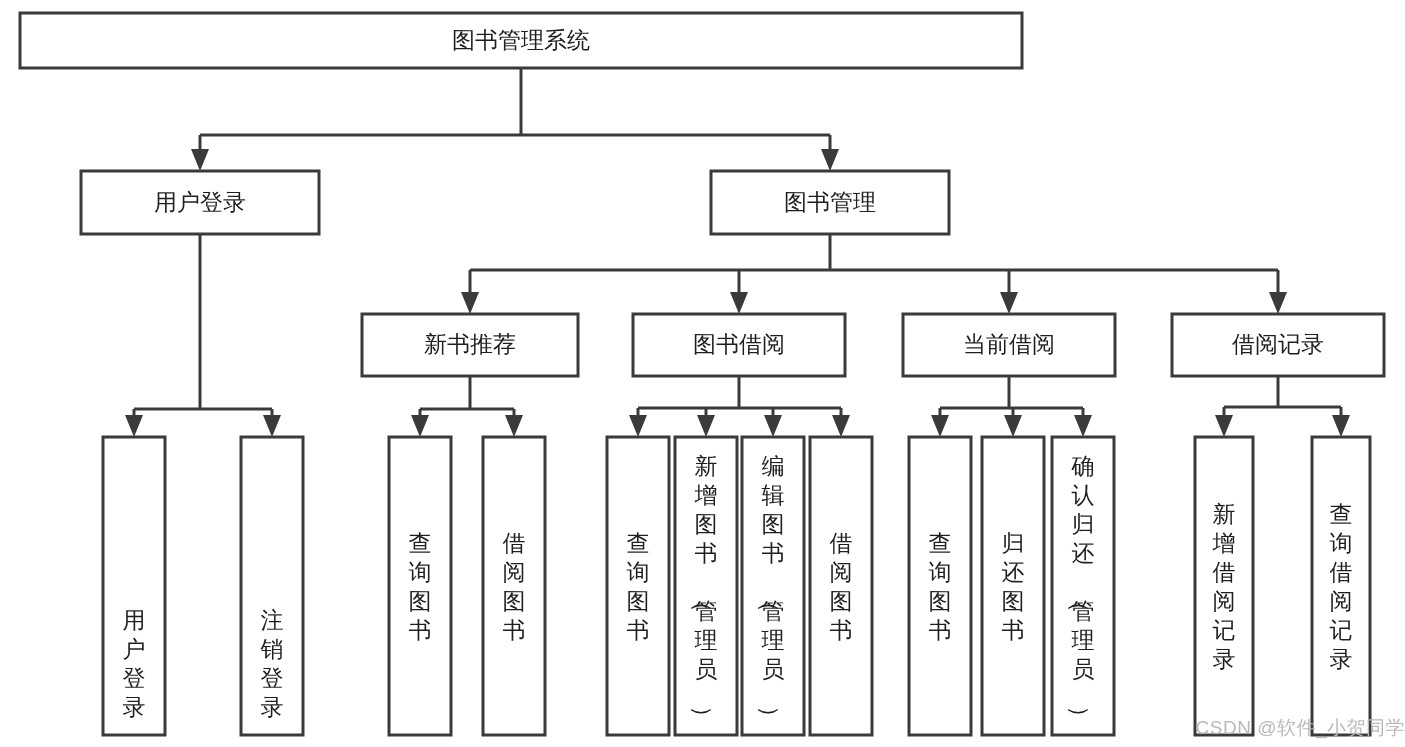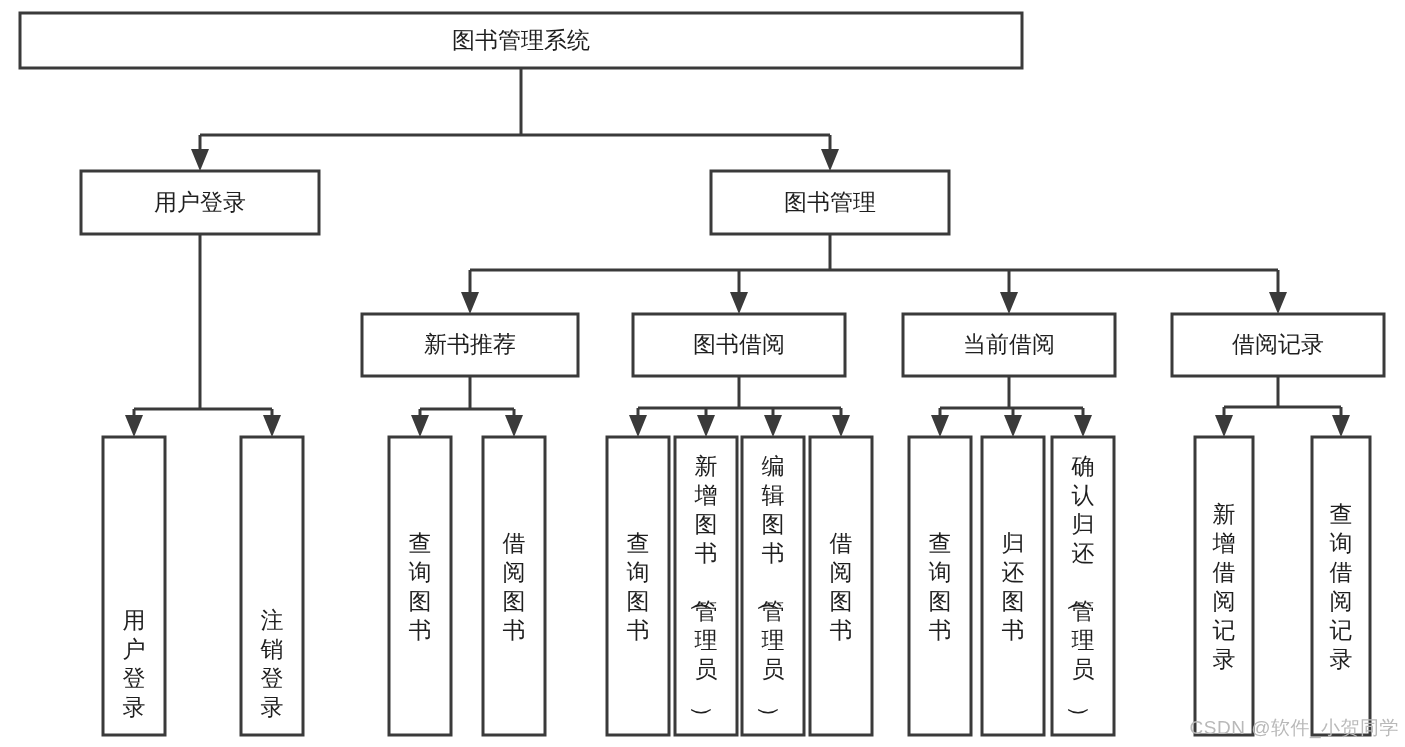--- a/index.html
+++ b/index.html
@@ -50,21 +50,21 @@
     dominant-baseline: middle;
   }
   .node-label-v {
     font-family: "Liberation Sans", "DejaVu Sans", sans-serif;
     font-size: 23px;
     fill: #1f1f1f;
     text-anchor: middle;
   }
   .watermark-text {
     position: absolute;
-    right: 6px;
+    right: 0;
     bottom: 6px;
     font-family: "Liberation Sans", "DejaVu Sans", sans-serif;
     font-size: 19px;
     color: #b9b9b9;
     white-space: nowrap;
     letter-spacing: 0.5px;
   }
 </style>
 </head>
 <body>

